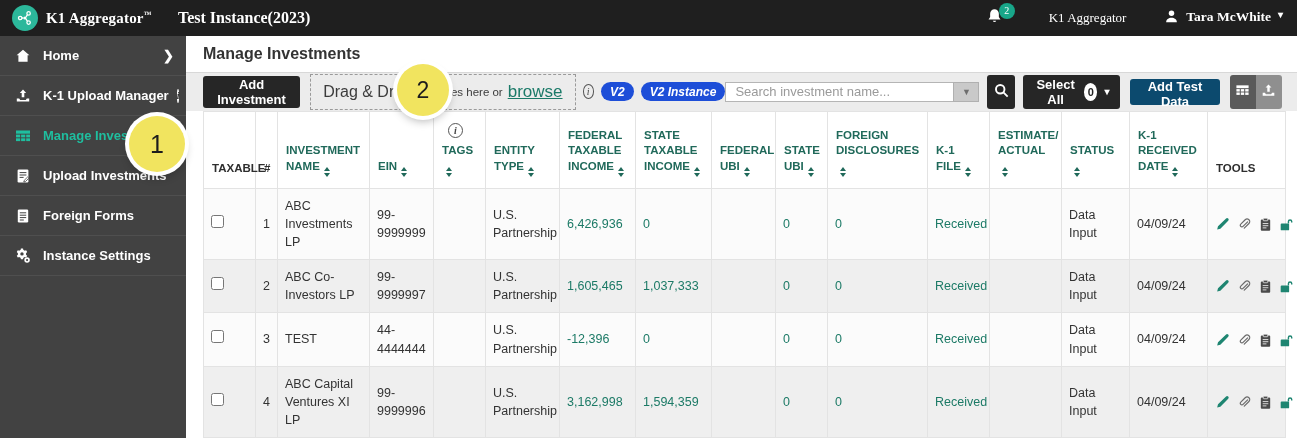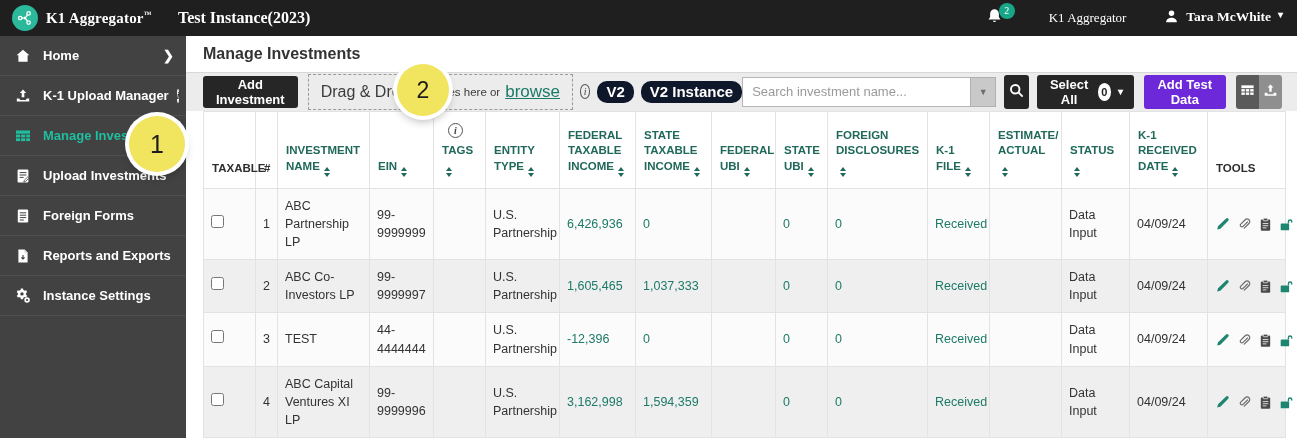--- a/index.html
+++ b/index.html
@@ -44,37 +44,37 @@
   .btn-dark { background:#262626; color:#fff; font-size:13px; font-weight:bold; border:none; border-radius:3px;
               height:32px; padding:0 13px; cursor:pointer; font-family:inherit; }
   .dropzone { margin-left:10px; border:1px dashed #9a9a9a; background:#ececec; height:36px;
               display:flex; align-items:center; padding:0 12px; gap:5px; white-space:nowrap; }
   .dz-big { font-size:16px; color:#3c3c3c; }
   .dz-small { font-size:11.5px; color:#3c3c3c; }
   .dz-browse { font-size:17px; color:#1b7a68; text-decoration:underline; cursor:pointer; }
   .info-i { width:15px; height:15px; border-radius:50%; border:1px solid #555; color:#444; font-size:10px;
             font-style:italic; font-family:"Liberation Serif", serif; display:inline-flex; align-items:center;
             justify-content:center; margin-left:7px; background:#ececec; }
-  .pill { background:#0f172a; color:#fff; font-size:15px; font-weight:bold; border-radius:10px;
-          padding:2.5px 9px; margin-left:7px; white-space:nowrap; cursor:pointer; }
+  .pill { background:#1d4ed8; color:#fff; font-size:12px; font-weight:bold; border-radius:10px;
+          padding:2.5px 9px; margin-left:7px; white-space:nowrap; cursor:pointer;font-style:italic; }
   .tb-spacer { flex:1; }
-  .search-group { display:flex; align-items:stretch; height:30px; }
+  .search-group { display:flex; align-items:stretch; height:20px; }
   .search-input { width:228px; border:1px solid #b5b5b5; border-right:none; padding:0 9px; font-size:13px;
                   color:#333; font-family:inherit; outline:none; background:#fff; }
   .search-input::placeholder { color:#9a9a9a; }
   .search-addon { width:26px; background:#c9c9c9; border:1px solid #b0b0b0; display:flex; align-items:center;
                   justify-content:center; color:#6d6d6d; font-size:9px; cursor:pointer; }
   .search-btn { width:38px; height:34px; margin-left:8px; background:#262626; border:none; border-radius:3px;
                 display:flex; align-items:center; justify-content:center; cursor:pointer; }
   .selectall-btn { margin-left:8px; height:34px; background:#262626; border:none; border-radius:3px; color:#fff;
                    font-size:13px; font-weight:bold; display:flex; align-items:center; gap:7px; padding:0 11px;
                    cursor:pointer; font-family:inherit; }
   .count-badge { width:18px; height:18px; border-radius:50%; background:#fff; color:#222; font-size:11px;
                  font-weight:bold; display:flex; align-items:center; justify-content:center; }
-  .testdata-btn { margin-left:10px; height:34px; background:#6d28d9; border:none; border-radius:3px; color:#fff;
+  .testdata-btn { margin-left:10px; height:26px; background:#0c4a6e; border:none; border-radius:3px; color:#fff;
                   font-size:13px; font-weight:bold; padding:0 13px; cursor:pointer; font-family:inherit; }
   .icon-pair { margin-left:10px; display:flex; height:34px; border-radius:3px; overflow:hidden; }
   .icon-btn { width:36px; border:none; display:flex; align-items:center; justify-content:center; cursor:pointer; }
   .icon-btn.grid { background:#5a5a5a; }
   .icon-btn.upload { background:#8f8f8f; }
 
   
   .table-band { background:#fff; padding-left:17px; }
   table { border-collapse:collapse; table-layout:fixed; width:1082px; }
   th, td { border:1px solid #e3e3e3; }
@@ -198,30 +198,20 @@
   <div class="side-item">
     <span class="side-icon">
       <svg width="16" height="16" viewBox="0 0 16 16">
           <rect x="2.8" y="1.6" width="10.4" height="12.8" rx="1.2" fill="#fff"></rect>
           <g stroke="#424242" stroke-width="1">
             <path d="M4.8 4.8h6.4M4.8 7.2h6.4M4.8 9.6h6.4M4.8 12h4"></path>
           </g>
         </svg>
     </span>
     <span class="side-label">Foreign Forms</span>
-  </div>
-  <div class="side-item">
-    <span class="side-icon">
-      <svg width="16" height="16" viewBox="0 0 16 16">
-          <path d="M3.4 1.4h6.2l3 3v10.2H3.4z" fill="#fff"></path>
-          <path d="M9.6 1.4l3 3h-3z" fill="#c9c9c9"></path>
-          <path d="M8 7v4M8 11l-1.6-1.6M8 11l1.6-1.6" stroke="#424242" stroke-width="1.1" fill="none"></path>
-        </svg>
-    </span>
-    <span class="side-label">Reports and Exports</span>
   </div>
   <div class="side-item">
     <span class="side-icon">
       <svg width="17" height="17" viewBox="0 0 16 16">
           <g fill="#fff">
             <path d="M6.5 1.5h2l.3 1.4a3.9 3.9 0 0 1 1.2.7l1.4-.5 1 1.7-1.1 1a4.3 4.3 0 0 1 0 1.4l1.1 1-1 1.7-1.4-.5a3.9 3.9 0 0 1-1.2.7l-.3 1.4h-2l-.3-1.4a3.9 3.9 0 0 1-1.2-.7l-1.4.5-1-1.7 1.1-1a4.3 4.3 0 0 1 0-1.4l-1.1-1 1-1.7 1.4.5a3.9 3.9 0 0 1 1.2-.7z"></path>
             <circle cx="7.5" cy="6.5" r="1.6" fill="#424242"></circle>
             <circle cx="12.3" cy="12.3" r="2.6"></circle>
             <circle cx="12.3" cy="12.3" r="1" fill="#424242"></circle>
           </g>
@@ -348,21 +338,21 @@
           <th><span class="th-label">K-1
 RECEIVED
 DATE</span><span class="sort-icon"></span></th>
           <th class="dark"><span class="th-label">TOOLS</span></th>
         </tr>
       </thead>
       <tbody>
         <tr class="odd">
           <td class="center"><input type="checkbox" style=""></td>
           <td>1</td>
-          <td>ABC Partnership LP</td>
+          <td>ABC Investments LP</td>
           <td>99-9999999</td>
           <td></td>
           <td>U.S. Partnership</td>
           <td class="teal-val">6,426,936</td>
           <td class="teal-val">0</td>
           <td class="teal-val"></td>
           <td class="teal-val">0</td>
           <td class="teal-val">0</td>
           <td class="teal-val">Received</td>
           <td></td>

